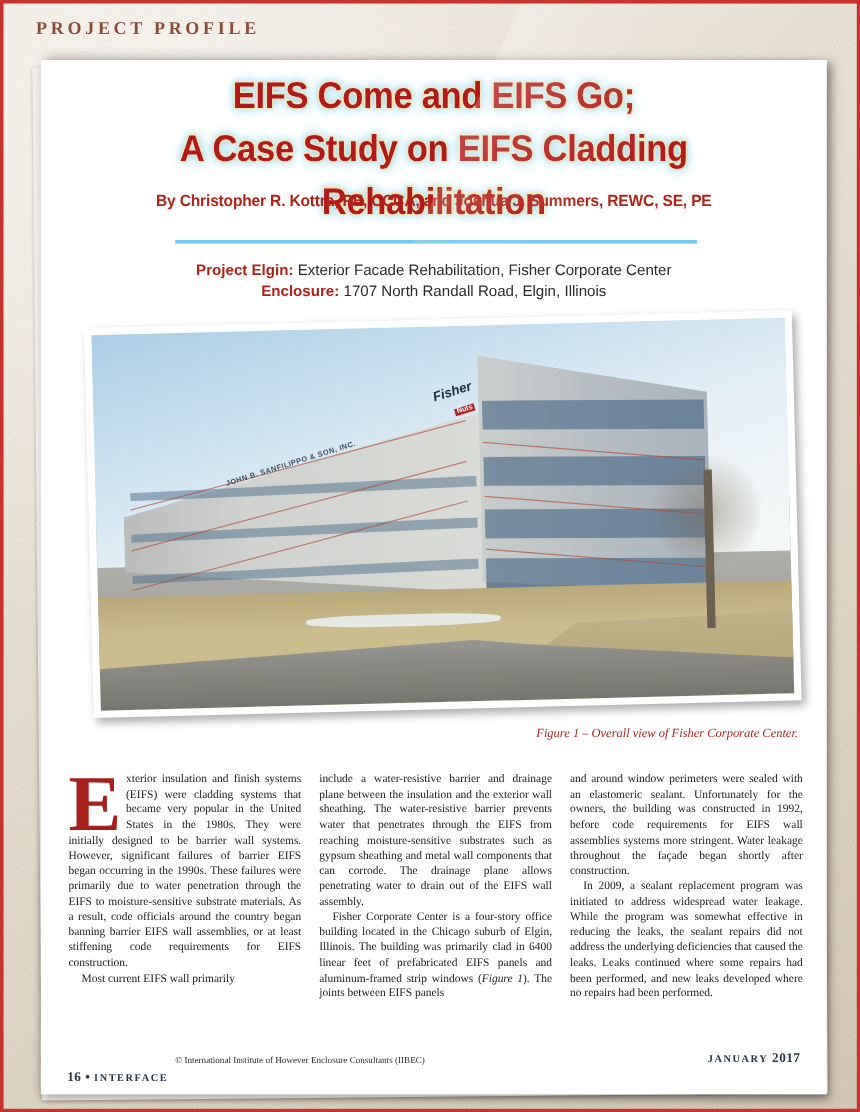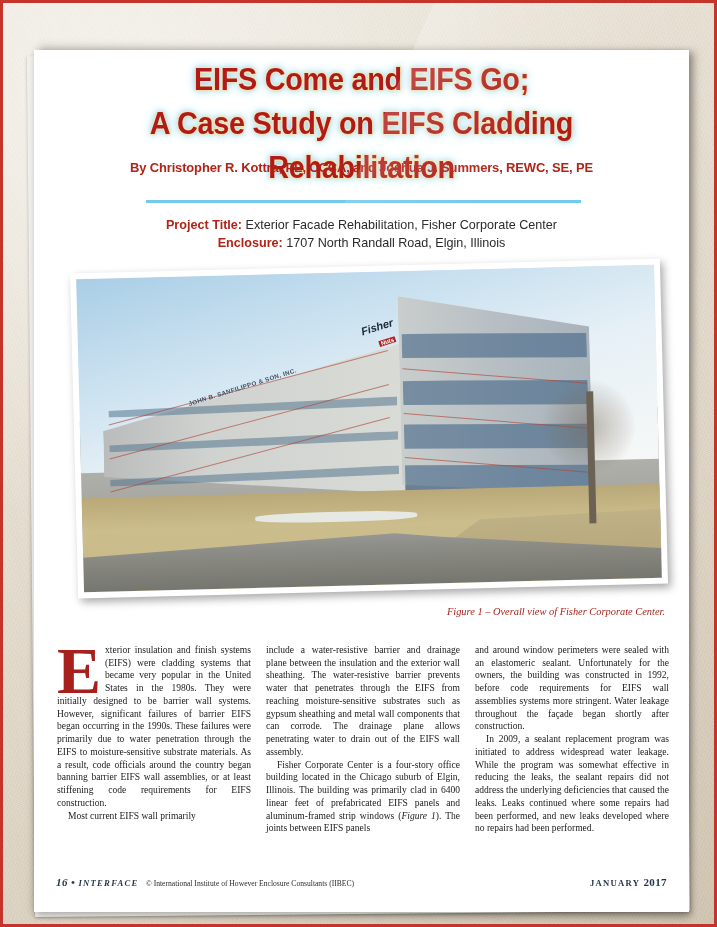--- a/index.html
+++ b/index.html
@@ -279,27 +279,26 @@
   .col i { }
 
   
   #footer {
     position: absolute;
     left: 0; bottom: 20px;
     width: 655px;
     height: 16px;
   }
   #foot-page {
-    position: absolute; left: 22px; top: 0;
+    position: absolute; left: 22px; top: 16px;
     font-family: "Liberation Serif", serif;
     font-size: 11px; font-weight: bold;
     color: #26354a;
     letter-spacing: 0.4px;
     white-space: nowrap;
-    font-style: italic;
   }
   #foot-page .sm {
     font-size: 8.6px; letter-spacing: 1.3px;
   }
   #foot-copy {
     position: absolute; left: 112px; top: 3px;
     font-family: "Liberation Serif", serif;
     font-size: 7.6px;
     color: #2a2a2a;
     white-space: nowrap;
@@ -312,38 +311,41 @@
     letter-spacing: 0.4px;
     white-space: nowrap;
   }
   #foot-date .sm { font-size: 8.6px; letter-spacing: 1.3px; }
 </style>
 </head>
 <body>
 
 <div id="backdrop">
 
+  <div id="kicker">
+    <span>PROJECT PROFILE</span>
+  </div>
 
   <div id="sheet-shadow"></div>
   <div id="sheet-under"></div>
 
   <div id="sheet">
 
     <div id="headline">
       <div>EIFS Come and EIFS Go;</div>
       <div class="l2">A Case Study on EIFS Cladding Rehabilitation</div>
     </div>
 
     <div id="byline">By Christopher R. Kottra, PE, CCCA, and Joshua J. Summers, REWC, SE, PE</div>
 
     <div id="rule"></div>
 
     <div id="projinfo">
       <div>
-        <span class="lbl">Project Title:</span><span> Exterior Facade Rehabilitation, Fisher Corporate Center</span>
+        <span class="lbl">Project Elgin:</span><span> Exterior Facade Rehabilitation, Fisher Corporate Center</span>
       </div>
       <div>
         <span class="lbl">Enclosure:</span><span> 1707 North Randall Road, Elgin, Illinois</span>
       </div>
     </div>
 
     <div id="photo-wrap">
       <div id="photo">
         <div class="ph-sky"></div>
 

